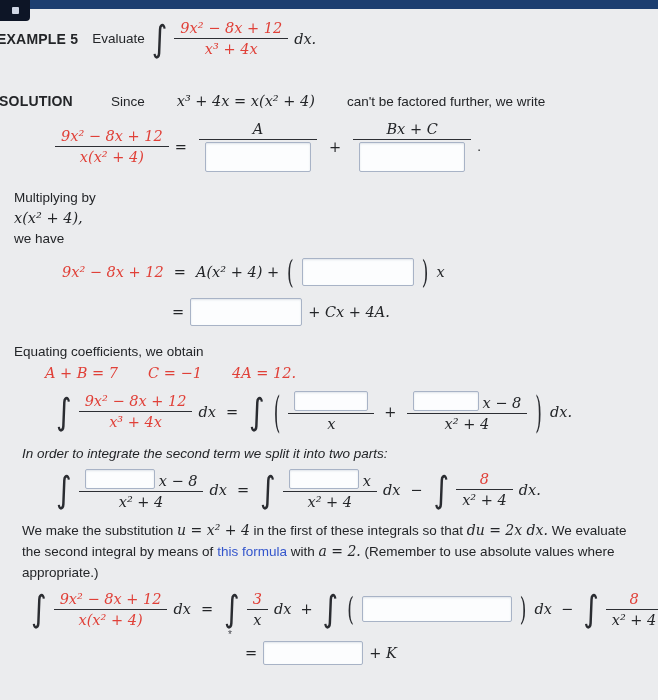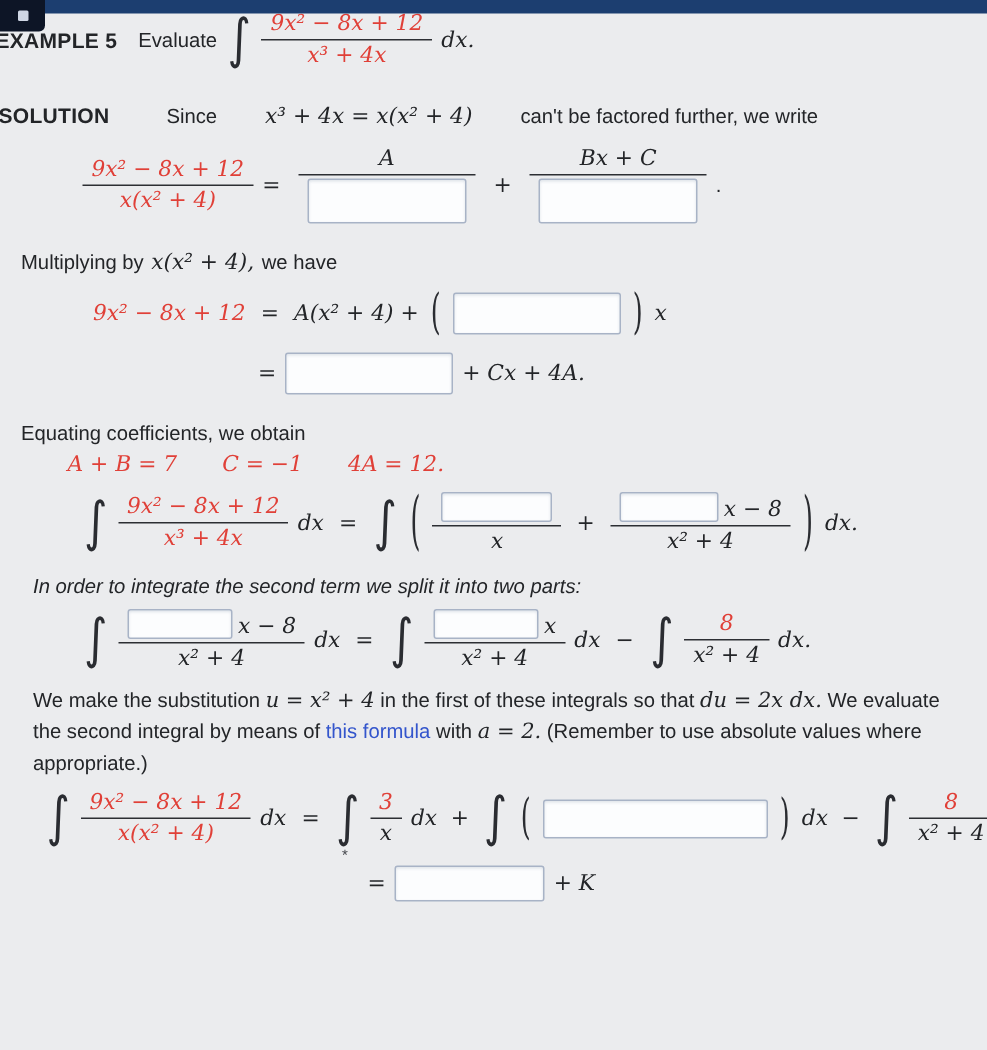--- a/index.html
+++ b/index.html
@@ -12,21 +12,21 @@
     background:var(--background);
     color:var(--text-color);
     font-family:"Liberation Sans",sans-serif;
     font-size:13.5px;
     overflow:hidden;
     position:relative;
   }
   .topbar{position:absolute;top:0;left:0;width:658px;height:9px;background:var(--topbar);}
   .corner{position:absolute;top:0;left:0;width:30px;height:21px;background:#0d1526;border-radius:0 0 4px 0;display:flex;align-items:center;justify-content:center;z-index:2;}
   .corner .dot{width:7px;height:7px;background:#cfd6e4;border-radius:1px;}
-  .page{padding-top:2px;}
+  .page{padding-top:14px;}
   .row{display:flex;align-items:center;gap:6px;}
   .trow{display:flex;align-items:baseline;gap:5px;flex-wrap:wrap;}
   .bold{font-weight:bold;font-size:14px;letter-spacing:.2px;}
   .math{font-family:"DejaVu Serif",serif;font-style:italic;font-size:14.5px;white-space:nowrap;}
   .red{color:var(--math-red);}
   .frac{display:inline-flex;flex-direction:column;align-items:stretch;text-align:center;}
   .frac .num{display:flex;align-items:flex-end;justify-content:center;gap:4px;padding:0 6px 2px;border-bottom:1.3px solid #2c2e33;}
   .frac .den{display:flex;align-items:flex-start;justify-content:center;gap:4px;padding:2px 6px 0;}
   .intg{font-family:"DejaVu Sans",sans-serif;font-style:normal;font-size:30px;line-height:1;display:inline-block;transform:scaleY(1.2);margin:0 1px;color:#2a2c31;}
   .bigp{font-family:"DejaVu Serif",serif;font-size:17px;display:inline-block;transform:scaleY(2.5);margin:0 2px;color:#2a2c31;}
@@ -52,21 +52,21 @@
     <span class="bold" style="margin:0 8px 0 -3px;">EXAMPLE 5</span>
     <span>Evaluate</span>
     <span class="intg">∫</span>
     <span class="frac">
       <span class="num math red">9x² − 8x + 12</span>
       <span class="den math red">x³ + 4x</span>
     </span>
     <span class="math">dx.</span>
   </div>
 
-  <div class="trow" style="margin:24px 0 0 -1px;gap:32px;">
+  <div class="trow" style="margin:36px 0 0 -1px;gap:32px;">
     <span class="bold" style="margin-right:6px;">SOLUTION</span>
     <span>Since</span>
     <span class="math">x³ + 4x = x(x² + 4)</span>
     <span>can't be factored further, we write</span>
   </div>
 
   <div class="row" style="margin:12px 0 0 55px;">
     <span class="frac">
       <span class="num math red">9x² − 8x + 12</span>
       <span class="den math red">x(x² + 4)</span>
@@ -81,21 +81,21 @@
     <span class="math" style="margin:0 6px;">+</span>
     <span class="frac">
       <span class="num math">Bx + C</span>
       <span class="den">
           <input type="text" class="ansbox" style="width: 106px; height: 30px;">
         </span>
     </span>
     <span>.</span>
   </div>
 
-  <div class="trow" style="margin:18px 0 0 14px;">
+  <div class="trow" style="margin:18px 0 0 14px;flex-direction:column;">
     <span>Multiplying by</span>
     <span class="math">x(x² + 4),</span>
     <span>we have</span>
   </div>
 
   <div class="row" style="margin:12px 0 0 62px;">
     <span class="math red">9x² − 8x + 12</span>
     <span class="math" style="margin:0 4px;">=</span>
     <span class="math">A(x² + 4) +</span>
     <span class="bigp mid">(</span>

